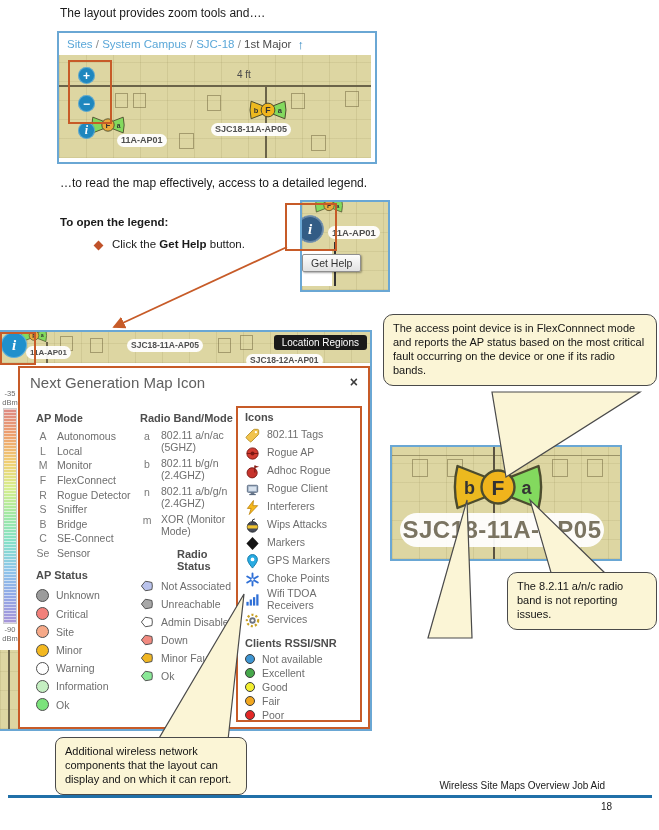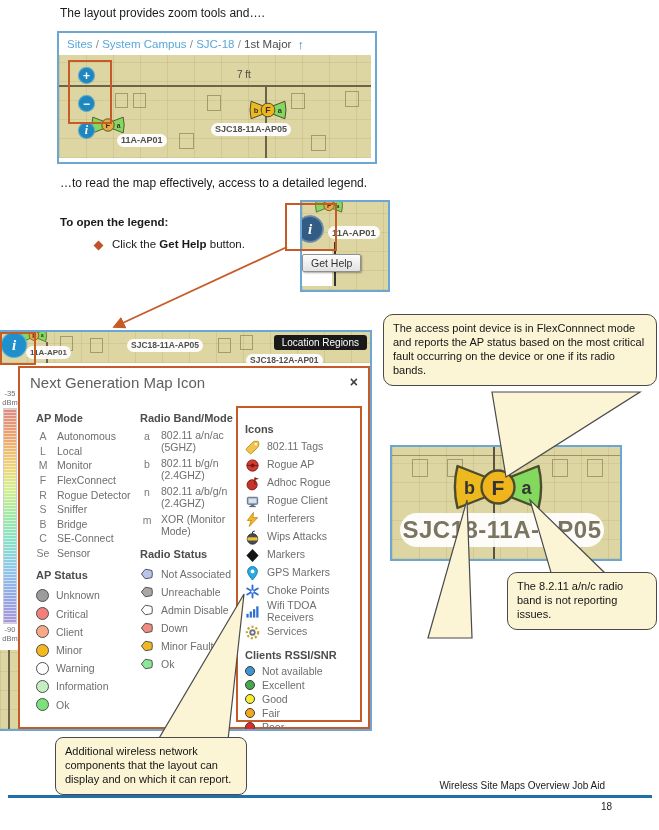--- a/index.html
+++ b/index.html
@@ -48,21 +48,21 @@
   .sh-wing svg{width:14px;height:14px;}
   .ico svg{width:15px;height:15px;}
   #apmode-rows .lrow{height:14.6px;}
   #apstatus-rows .lrow{height:18.2px;}
   #radioband-rows .lrow{min-height:25px;align-items:flex-start;margin-bottom:3px;line-height:12px;}
   #radioband-rows .lkey{padding-top:1px;}
   #radiostatus-rows .lrow{height:18px;}
   #icons-rows .lrow{min-height:18px;line-height:11.5px;}
   #clients-rows .lrow{height:14px;}
   .colbox{position:absolute;}
-  #col3-box{border:2px solid #c75b28;padding:15px 7px;box-sizing:border-box;}
+  #col3-box{border:2px solid #c75b28;padding:3px 7px;box-sizing:border-box;}
   
   .ap-svg{position:absolute;}
   .ap-svg svg{width:100%;height:100%;display:block;}
   .apt{font:bold 12px "Liberation Sans",sans-serif;fill:#333;text-anchor:middle;}
   .aptc{font:bold 14px "Liberation Sans",sans-serif;fill:#333;text-anchor:middle;}
   
   .rssi-bar{position:absolute;left:3px;top:76px;width:14px;height:216px;border:1px solid #cfcfcf;box-sizing:border-box;
     background:linear-gradient(180deg,#dd8a84 0%,#eda06e 12%,#f0cf74 25%,#d6ee8e 37%,#9fe8a5 50%,#86e0c8 62%,#8fc6ea 75%,#92a9e6 87%,#a795d8 100%);}
   .rssi-bar::after{content:"";position:absolute;inset:0;
     background:repeating-linear-gradient(180deg,rgba(255,255,255,.55) 0 1px,transparent 1px 3px);}
@@ -82,21 +82,21 @@
   <div class="txt" style="left:60px;top:6px;">The layout provides zoom tools and….</div>
 
   <div class="shot" style="left:57px;top:31px;width:316px;height:129px;background:#fff;">
     <div class="bcbar">
       <span><span class="bc-link">Sites</span><span class="bc-sep"> / </span><span class="bc-link">System Campus</span><span class="bc-sep"> / </span><span class="bc-link">SJC-18</span><span class="bc-sep"> / </span><span class="bc-cur">1st Major</span></span>
       <span class="bc-arrow">↑</span>
     </div>
     <div class="abs mapbg" style="left:0;top:22px;width:312px;height:103px;">
       <div class="wline" style="left:0;top:30px;width:312px;height:2px;"></div>
       <div class="wline" style="left:206px;top:30px;width:2px;height:73px;"></div>
-      <div class="txt" style="left:178px;top:14px;font-size:10px;color:#4a4a4a;">7 ft</div>
+      <div class="txt" style="left:178px;top:14px;font-size:10px;color:#4a4a4a;">4 ft</div>
       <div class="sq" style="left:56px;top:38px;width:11px;height:13px;"></div>
       <div class="sq" style="left:74px;top:38px;width:11px;height:13px;"></div>
       <div class="sq" style="left:148px;top:40px;width:12px;height:14px;"></div>
       <div class="sq" style="left:232px;top:38px;width:12px;height:14px;"></div>
       <div class="sq" style="left:286px;top:36px;width:12px;height:14px;"></div>
       <div class="sq" style="left:120px;top:78px;width:13px;height:14px;"></div>
       <div class="sq" style="left:252px;top:80px;width:13px;height:14px;"></div>
 
       <div class="ap-svg" style="left:31px;top:60px;width:36px;height:20px;">
           <svg viewBox="0 0 64 34" xmlns="http://www.w3.org/2000/svg">
@@ -242,21 +242,21 @@
             <div class="lrow">
               <span class="sh-circle" style="background:#9c9c9c"></span>
               <span class="llabel">Unknown</span>
             </div>
             <div class="lrow">
               <span class="sh-circle" style="background:#f2807a"></span>
               <span class="llabel">Critical</span>
             </div>
             <div class="lrow">
               <span class="sh-circle" style="background:#f6a988"></span>
-              <span class="llabel">Client</span>
+              <span class="llabel">Site</span>
             </div>
             <div class="lrow">
               <span class="sh-circle" style="background:#f3b820"></span>
               <span class="llabel">Minor</span>
             </div>
             <div class="lrow">
               <span class="sh-circle" style="background:#ffffff"></span>
               <span class="llabel">Warning</span>
             </div>
             <div class="lrow">
@@ -283,21 +283,21 @@
             </div>
             <div class="lrow">
               <span class="lkey">n</span>
               <span class="llabel">802.11 a/b/g/n (2.4GHZ)</span>
             </div>
             <div class="lrow">
               <span class="lkey">m</span>
               <span class="llabel">XOR (Monitor Mode)</span>
             </div>
           </div>
-        <div class="lhead" style="margin-top:10px;">Radio Status</div>
+        <div class="lhead" style="margin-top:10px;margin-left:37px;">Radio Status</div>
         <div id="radiostatus-rows">
             <div class="lrow">
               <span class="sh-wing">
                 <svg viewBox="0 0 16 16">
                   <path d="M1.6 8 L6 2.6 Q10.5 3.1 13.6 4 Q14.6 8 13.6 12 Q10.5 12.9 6 13.4 Z" fill="#bac3ec" stroke="#4f4f4f" stroke-width="1.1" stroke-linejoin="round"></path>
                 </svg>
               </span>
               <span class="llabel">Not Associated</span>
             </div>
             <div class="lrow">

